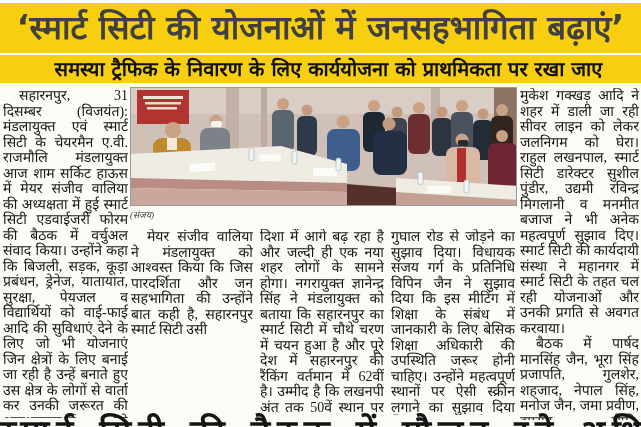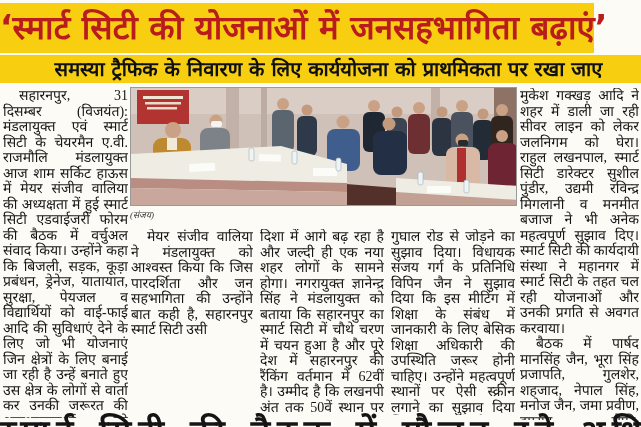--- a/index.html
+++ b/index.html
@@ -4,26 +4,26 @@
 <style>
   html,body{margin:0;padding:0;}
   body{
     width:641px;height:427px;overflow:hidden;position:relative;
     background:var(--paper,#fcfbf6);
     font-family:"Liberation Serif", serif;
     color:var(--ink,#161616);
   }
   .abs{position:absolute;}
   .headline{
-    top:3px;left:0;width:594px;height:50px;
+    top:3px;left:0;width:641px;height:50px;
     background:var(--highlight,#f8d117);
     font-family:"DejaVu Sans", sans-serif;
     font-weight:bold;font-size:33px;line-height:50px;
     text-align:center;white-space:nowrap;
-    color:#b91c1c;
+    color:#404040;
   }
   .subheadline{
     top:55px;left:0;width:641px;height:28px;
     background:var(--highlight,#f8d117);
     font-family:"DejaVu Sans", sans-serif;
     font-weight:bold;font-size:20px;line-height:28px;
     text-align:center;white-space:nowrap;
     color:#101010;
     padding-left:8px;
   }

